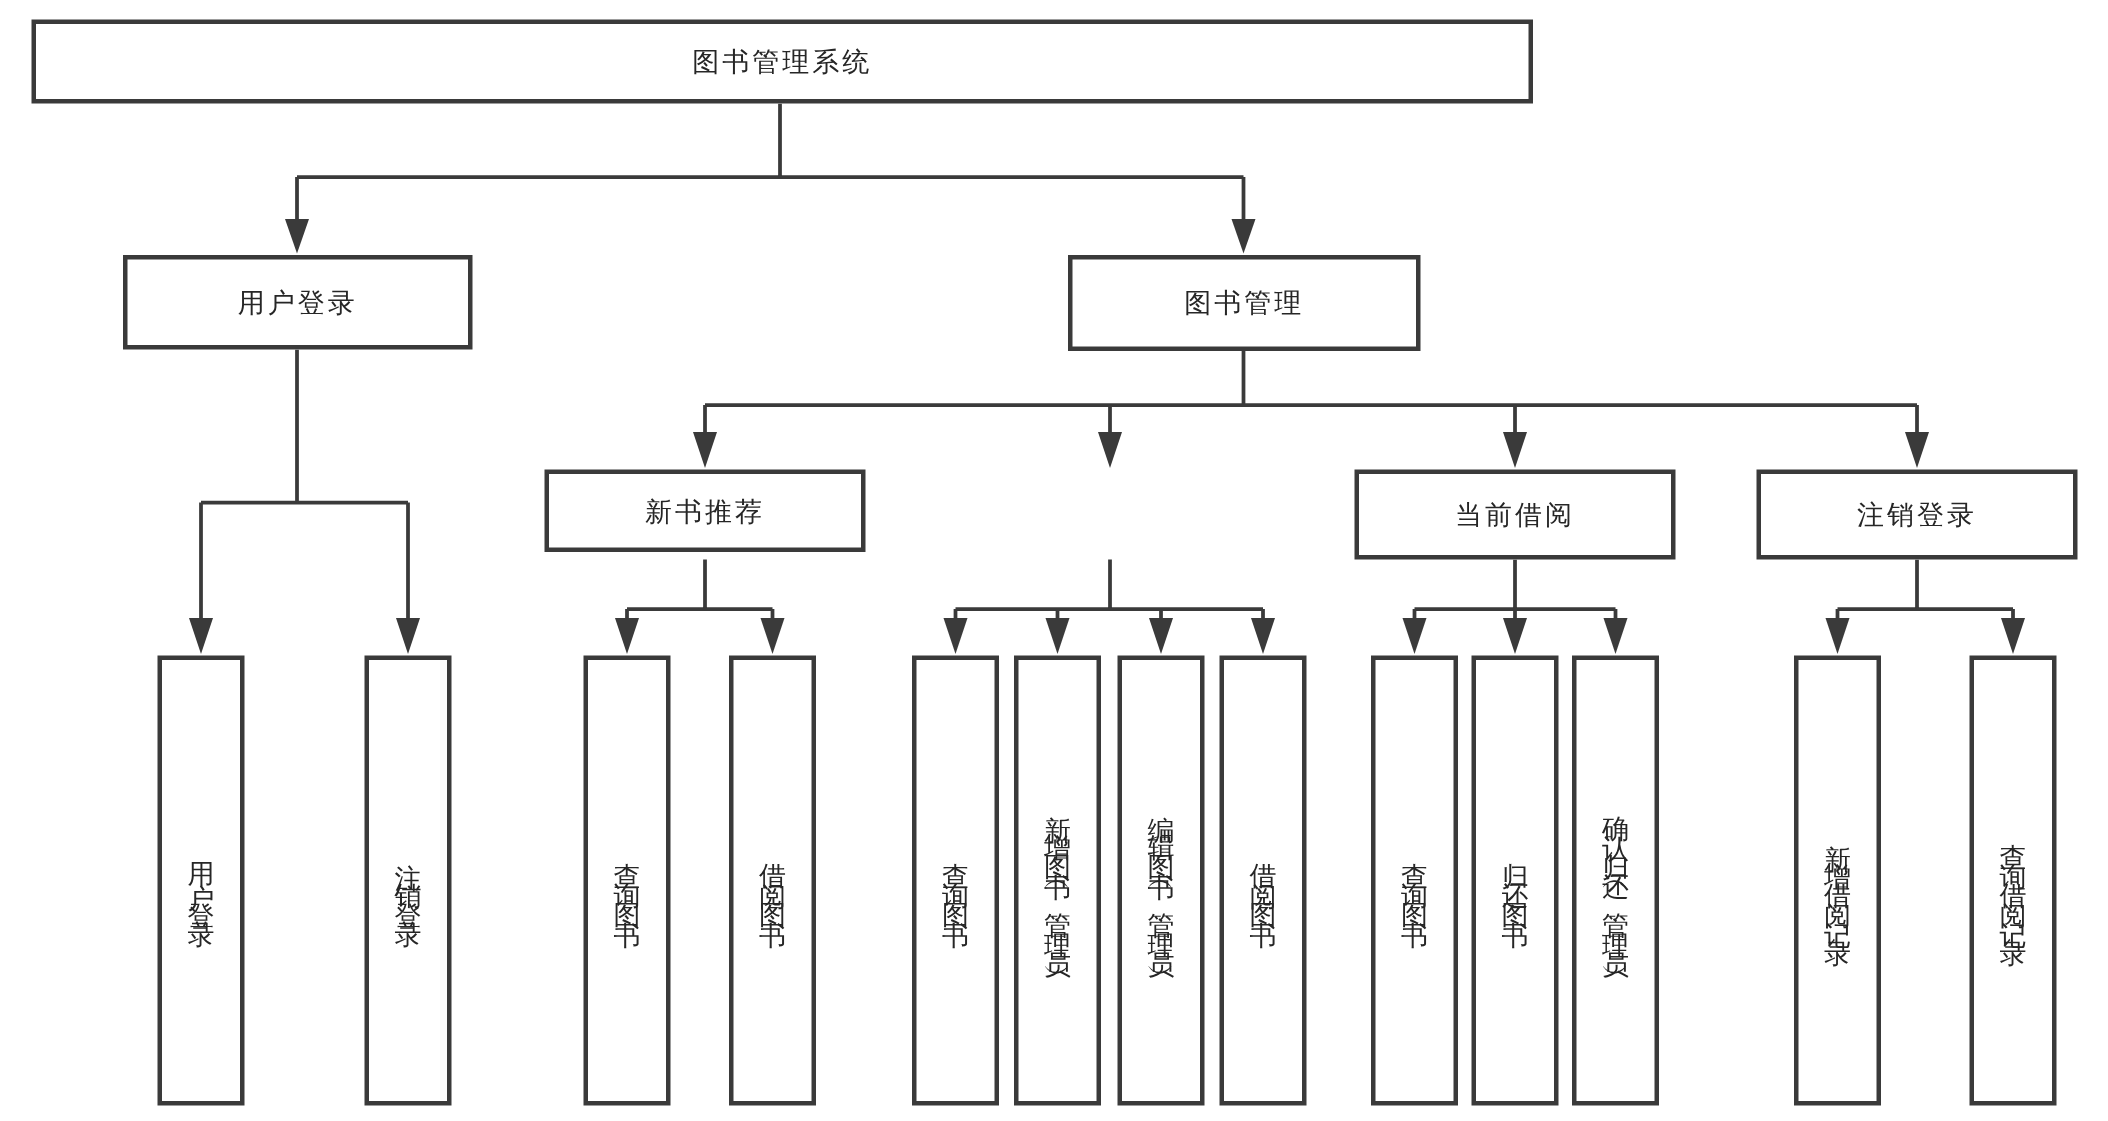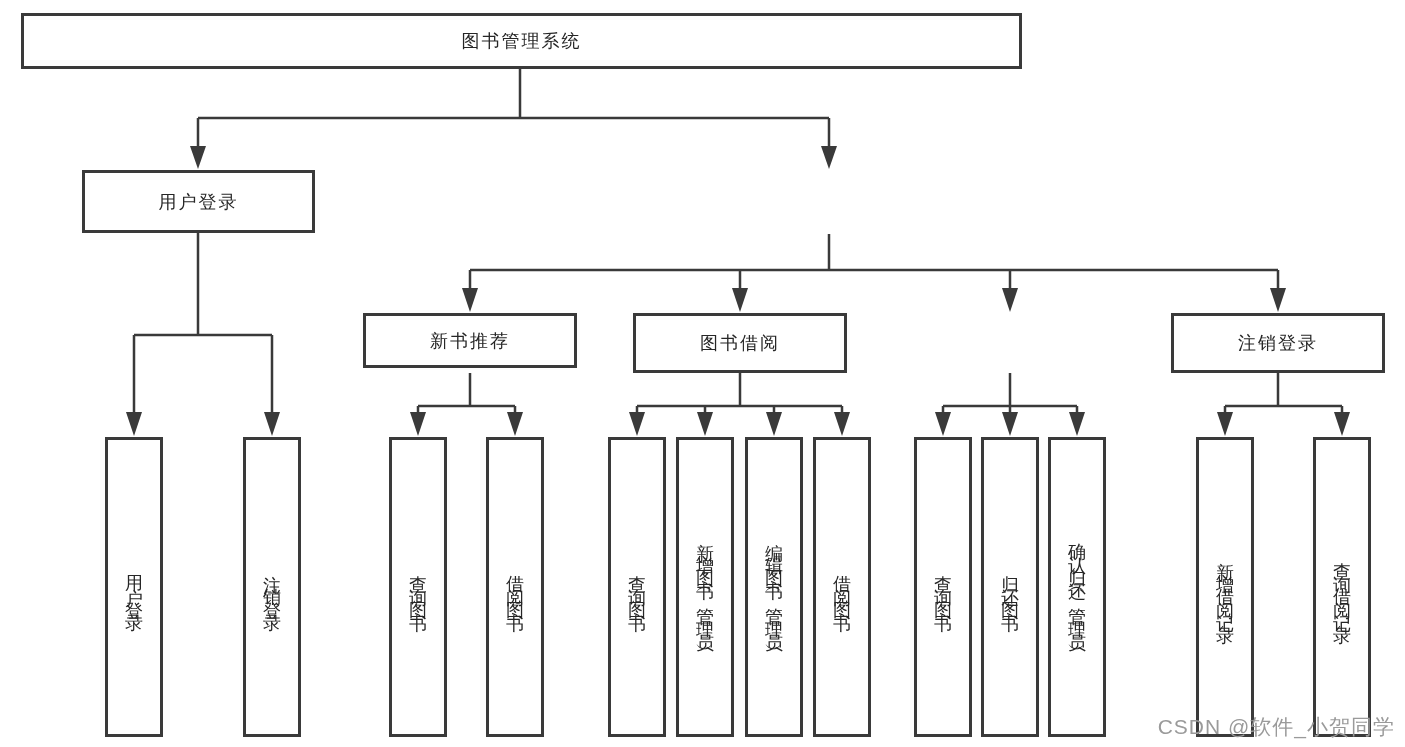--- a/index.html
+++ b/index.html
@@ -104,26 +104,29 @@
     </g>
   </svg>
 
   <div class="box" style="left:21px;top:13px;width:1001px;height:56px">
     <span class="lbl">图书管理系统</span>
   </div>
 
   <div class="box" style="left:82px;top:170px;width:233px;height:63px">
     <span class="lbl">用户登录</span>
   </div>
+  <div class="box" style="left:712px;top:170px;width:235px;height:64px">
+    <span class="lbl">图书管理</span>
+  </div>
 
   <div class="box" style="left:363px;top:313px;width:214px;height:55px">
     <span class="lbl">新书推荐</span>
   </div>
-  <div class="box" style="left:633px;top:313px;width:214px;height:60px">
-    <span class="lbl">图书借阅</span>
+  <div class="box" style="left:903px;top:313px;width:214px;height:60px">
+    <span class="lbl">当前借阅</span>
   </div>
   <div class="box" style="left:1171px;top:313px;width:214px;height:60px">
     <span class="lbl">注销登录</span>
   </div>
 
   <div class="box leaf" style="left:105px;top:437px;width:58px;height:300px">
     <span class="vlbl">用户登录</span>
   </div>
   <div class="box leaf" style="left:243px;top:437px;width:58px;height:300px">
     <span class="vlbl">注销登录</span>
@@ -159,15 +162,14 @@
     <span class="vlbl">确认归还（管理员）</span>
   </div>
 
   <div class="box leaf" style="left:1196px;top:437px;width:58px;height:300px">
     <span class="vlbl">新增借阅记录</span>
   </div>
   <div class="box leaf" style="left:1313px;top:437px;width:58px;height:300px">
     <span class="vlbl">查询借阅记录</span>
   </div>
 
-  <div class="watermark">CSDN @软件_小贺同学</div>
 
 </div>
 
 </body></html>

